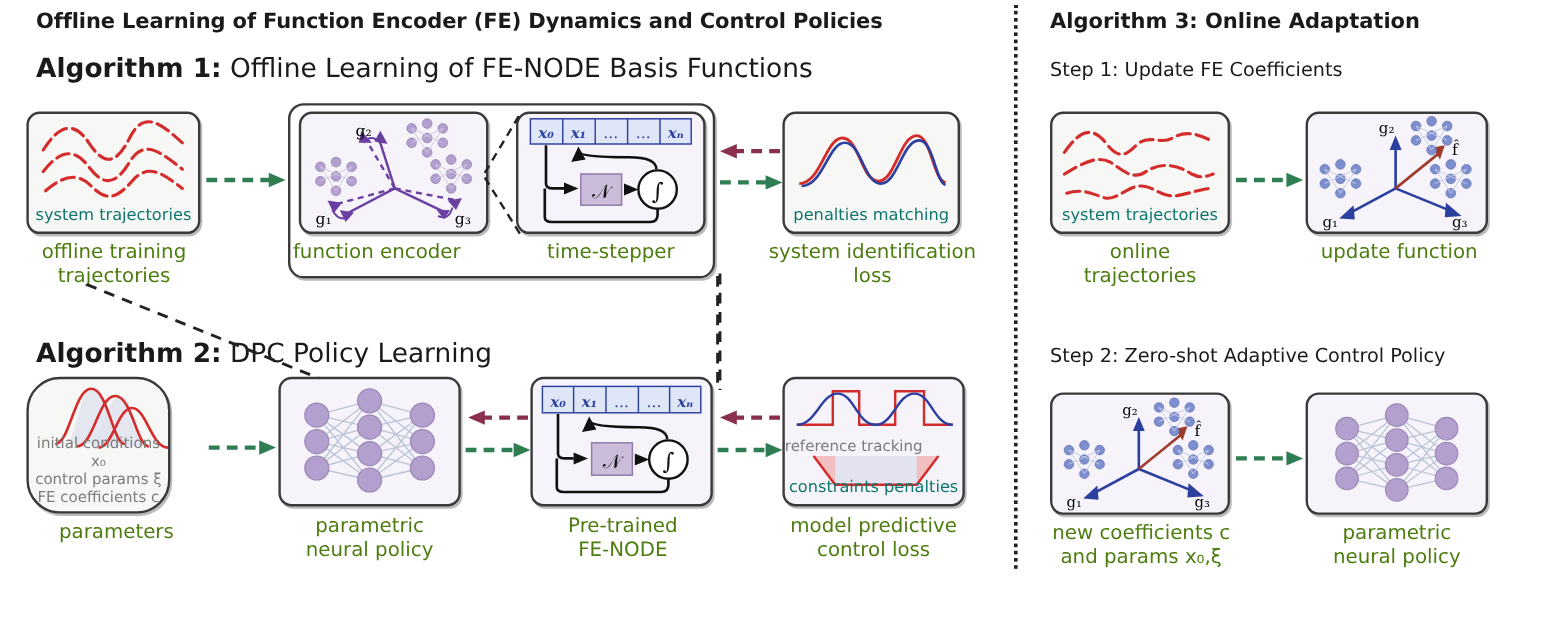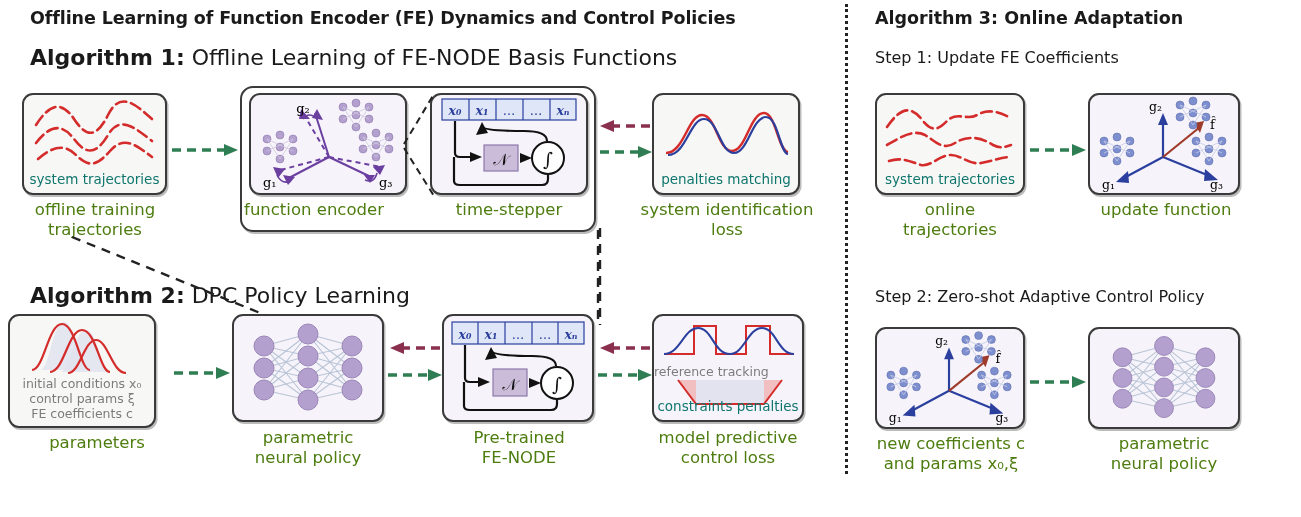--- a/index.html
+++ b/index.html
@@ -234,21 +234,21 @@
 
 <svg class="abs" style="left:60px;top:225px;" width="560" height="110">
   <line x1="12" y1="12" x2="230" y2="100" stroke="#222" stroke-width="2.4" stroke-dasharray="9 7"></line>
   <line x1="540" y1="3" x2="540" y2="100" stroke="#222" stroke-width="2.4" stroke-dasharray="9 7"></line>
   <line x1="300" y1="3" x2="300" y2="18" stroke="#222" stroke-width="2.4" stroke-dasharray="9 7" opacity="0"></line>
 </svg>
 <svg class="abs" style="left:540px;top:230px;" width="80" height="100">
   <line x1="58" y1="0" x2="58" y2="96" stroke="#222" stroke-width="2.4" stroke-dasharray="9 7"></line>
 </svg>
 
-<div class="abs card" style="left:8px;top:314px;width:148px;height:114px;">
+<div class="abs card" style="left:22px;top:314px;width:120px;height:114px;border-radius:28px;">
   <svg width="144" height="58" viewBox="0 0 144 58">
     <path d="M30 54 C 40 54, 42 6, 54 6 C 66 6, 68 54, 78 54 Z" fill="#dfe2ee" opacity="0.75"></path>
     <path d="M50 56 C 60 56, 64 14, 76 14 C 88 14, 90 56, 100 56 Z" fill="#dfe2ee" opacity="0.75"></path>
     <path d="M22 54 C 34 54, 38 8, 52 8 C 66 8, 70 54, 80 54" fill="none" stroke="#d42b2b" stroke-width="2.2"></path>
     <path d="M40 56 C 54 56, 58 14, 72 14 C 86 14, 90 56, 100 56" fill="none" stroke="#d42b2b" stroke-width="2.2"></path>
     <path d="M58 57 C 70 57, 74 24, 86 24 C 98 24, 102 57, 116 57" fill="none" stroke="#d42b2b" stroke-width="2.2"></path>
   </svg>
   <div style="position:absolute;left:0;right:0;bottom:5px;text-align:center;font-size:12.5px;color:#7c7c7c;line-height:15px;">
     <div>initial conditions x₀</div>
     <div>control params ξ</div>

